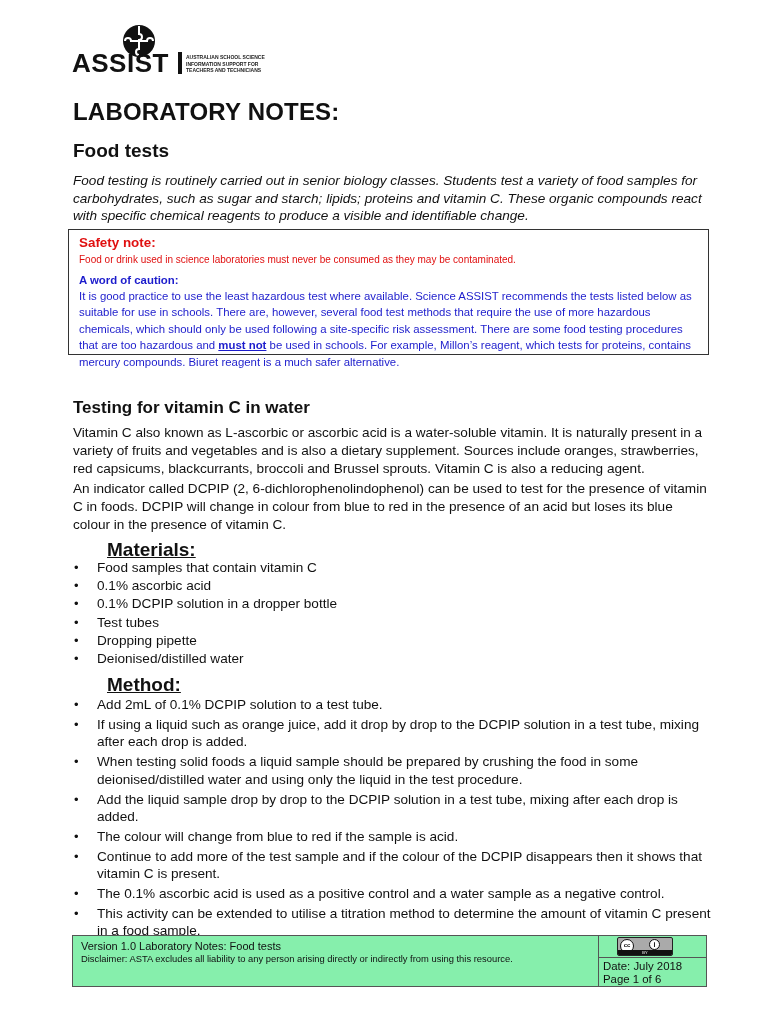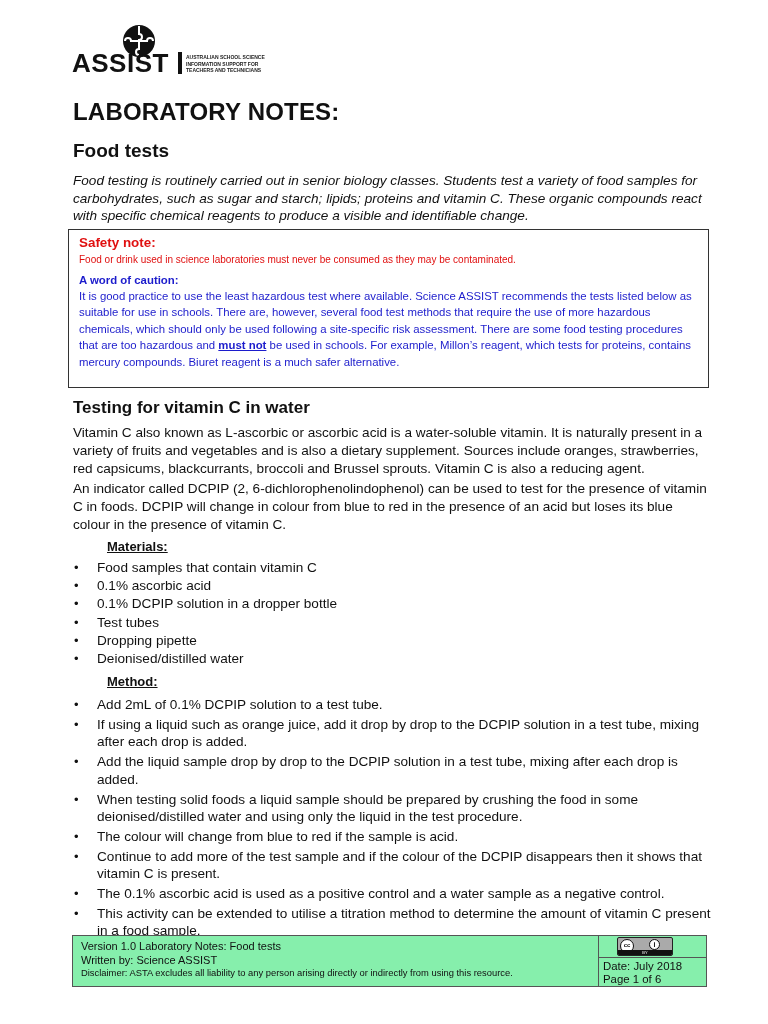--- a/index.html
+++ b/index.html
@@ -11,32 +11,32 @@
     .logo-word { position: absolute; left: 0; top: 26px; font-weight: bold; font-size: 26px; letter-spacing: 0.5px; color: #111; line-height: 26px; }
     .logo-bar { position: absolute; left: 106px; top: 28px; width: 4px; height: 22px; background: #111; }
     .logo-puzzle { position: absolute; left: 50px; top: 0; width: 34px; height: 34px; }
     .logo-tag { position: absolute; left: 114px; top: 30px; font-size: 5px; line-height: 6.5px; font-weight: bold; color: #222; width: 100px; }
     .logo-tag div { white-space: nowrap; }
 
     .h1 { position: absolute; left: 73px; top: 98px; font-size: 24px; font-weight: bold; letter-spacing: 0.2px; }
     .h2 { position: absolute; left: 73px; top: 140px; font-size: 19px; font-weight: bold; color: #111; }
     .intro { position: absolute; left: 73px; top: 172px; width: 640px; font-size: 13.6px; font-style: italic; line-height: 17.6px; }
 
-    .safety-box { position: absolute; left: 68px; top: 229px; width: 641px; height: 159px; border: 1.3px solid #333; box-sizing: border-box; padding: 5px 0 0 10px; }
+    .safety-box { position: absolute; left: 68px; top: 229px; width: 641px; height: 126px; border: 1.3px solid #333; box-sizing: border-box; padding: 5px 0 0 10px; }
     .safety-title { color: #e01010; font-weight: bold; font-size: 13.4px; line-height: 16px; }
     .safety-text { color: #e01010; font-size: 10px; line-height: 18px; white-space: nowrap; }
     .caution-title { color: #1c1ccc; font-weight: bold; font-size: 11.4px; line-height: 14px; margin-top: 4px; }
     .caution-text { color: #1c1ccc; font-size: 11.4px; line-height: 16.4px; width: 625px; margin-top: 1px; }
     .caution-text .mn { font-weight: bold; text-decoration: underline; }
 
     .h3 { position: absolute; left: 73px; top: 398px; font-size: 17px; font-weight: bold; }
     .p { position: absolute; left: 73px; width: 640px; font-size: 13.6px; line-height: 18px; }
     .p1 { top: 424px; }
     .p2 { top: 480px; }
-    .sub { position: absolute; left: 73px; font-size: 13px; font-weight: bold; text-decoration: underline; padding-left: 34px; }
+    .sub { position: absolute; left: 73px; font-size: 19px; font-weight: bold; text-decoration: underline; padding-left: 34px; }
     .sub-mat { top: 539px; }
     .sub-met { top: 674px; }
 
     ul.list { position: absolute; left: 73px; margin: 0; padding: 0; list-style: none; width: 640px; font-size: 13.6px; }
     ul.list li { position: relative; padding-left: 24px; line-height: 17.6px; }
     ul.list li::before { content: "\2022"; position: absolute; left: 1px; top: 0; font-size: 13px; }
     .mat { top: 559px; }
     .mat li { margin-bottom: 0.6px; }
     .met { top: 696px; }
     .met li { margin-bottom: 2.2px; }
@@ -91,32 +91,31 @@
   <li>0.1% DCPIP solution in a dropper bottle</li>
   <li>Test tubes</li>
   <li>Dropping pipette</li>
   <li>Deionised/distilled water</li>
 </ul>
 
 <div class="sub sub-met">Method:</div>
 <ul class="list met">
   <li>Add 2mL of 0.1% DCPIP solution to a test tube.</li>
   <li>If using a liquid such as orange juice, add it drop by drop to the DCPIP solution in a test tube, mixing after each drop is added.</li>
+  <li>When testing solid foods a liquid sample should be prepared by crushing the food in some deionised/distilled water and using only the liquid in the test procedure.</li>
   <li>Add the liquid sample drop by drop to the DCPIP solution in a test tube, mixing after each drop is added.</li>
-  <li>When testing solid foods a liquid sample should be prepared by crushing the food in some deionised/distilled water and using only the liquid in the test procedure.</li>
   <li>The colour will change from blue to red if the sample is acid.</li>
   <li>Continue to add more of the test sample and if the colour of the DCPIP disappears then it shows that vitamin C is present.</li>
   <li>The 0.1% ascorbic acid is used as a positive control and a water sample as a negative control.</li>
   <li>This activity can be extended to utilise a titration method to determine the amount of vitamin C present in a food sample.</li>
 </ul>
 
 <div class="footer">
   <div class="footer-left">
     <div>Version 1.0 Laboratory Notes: Food tests</div>
-    <div>Written by: Science ASSIST</div>
     <div class="disc">Disclaimer: ASTA excludes all liability to any person arising directly or indirectly from using this resource.</div>
   </div>
   <div class="footer-right">
     <div class="cc">
       <div class="cc-circle">cc</div>
       <div class="by-circle">i</div>
       <div class="cc-band">BY</div>
     </div>
     <div class="date-box">
       <div>Date: July 2018</div>

